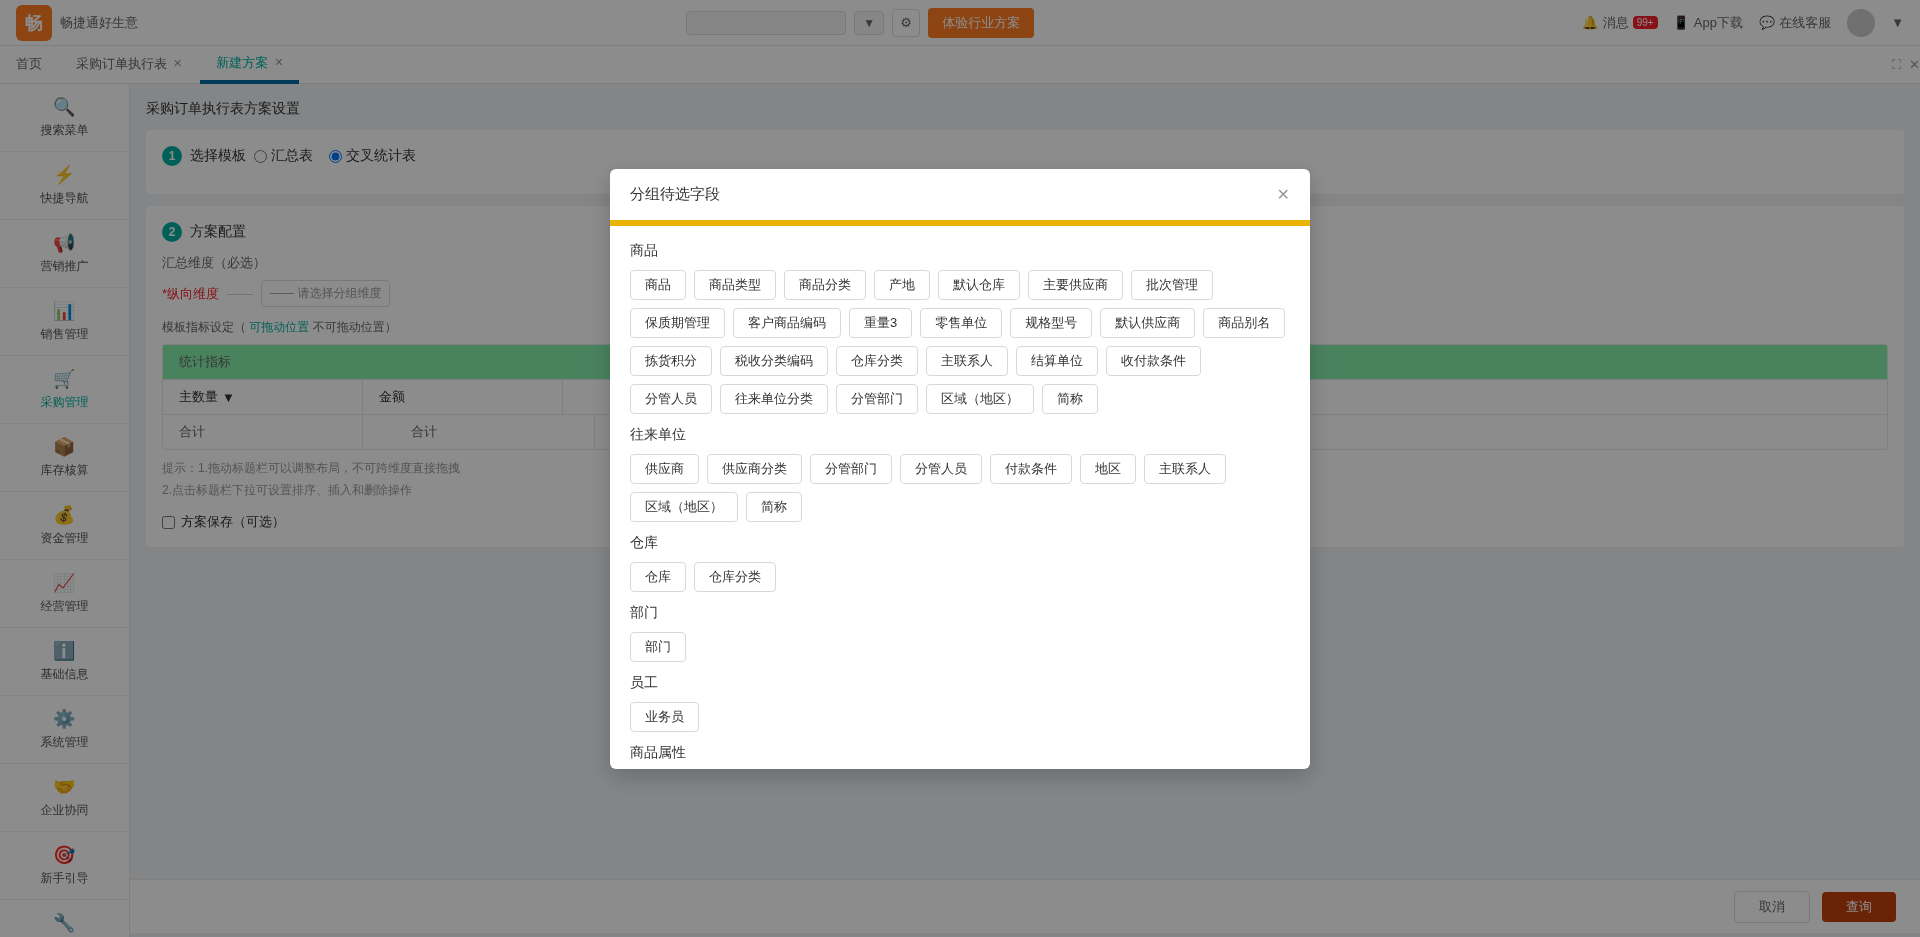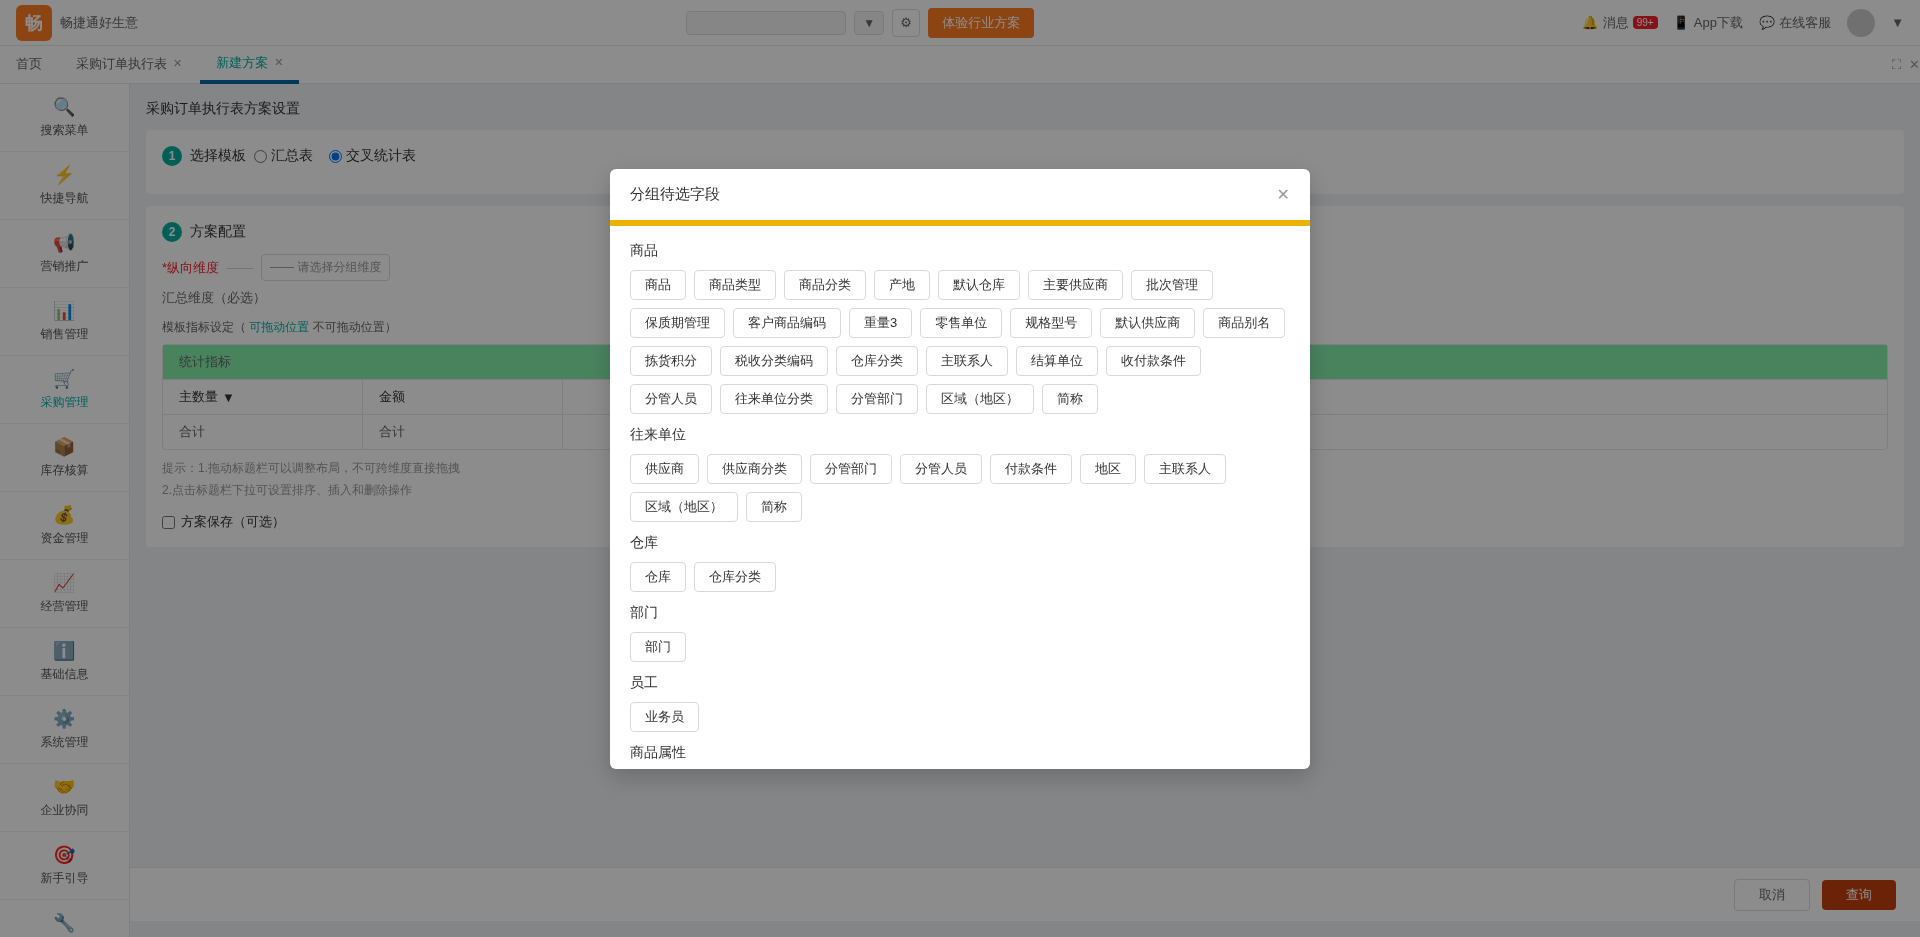--- a/index.html
+++ b/index.html
@@ -255,20 +255,21 @@
       padding: 8px 16px;
       font-size: 13px;
       color: #333;
       border-right: 1px solid #e8e8e8;
       display: flex;
       align-items: center;
       gap: 4px;
     }
     .table-data-row {
       display: flex;
+      gap: 32px;
     }
     .table-data-cell {
       padding: 8px 16px;
       font-size: 13px;
       color: #666;
       border-right: 1px solid #e8e8e8;
     }
     .hint-text {
       font-size: 12px;
       color: #999;
@@ -277,21 +278,21 @@
     }
     .checkbox-row {
       display: flex;
       align-items: center;
       gap: 6px;
       margin-top: 12px;
       font-size: 13px;
     }
     .bottom-bar {
       position: fixed;
-      bottom: 16px;
+      bottom: 4px;
       right: 0;
       left: 130px;
       height: 54px;
       background: #fff;
       border-top: 1px solid #e8e8e8;
       display: flex;
       align-items: center;
       justify-content: flex-end;
       padding: 0 24px;
       gap: 12px;
@@ -513,28 +514,28 @@
         </div>
       </div>
     </div>
 
     <div class="config-section">
       <div class="section-header">
         <div class="step-num">2</div>
         <span>方案配置</span>
       </div>
       <div class="config-row">
+        <span>汇总维度（必选）</span>
+      </div>
+      <div class="config-row">
         <span class="required">*纵向维度</span>
         <span style="color:#ccc;">——</span>
         <div class="config-select">
           <span>——  请选择分组维度</span>
         </div>
-      </div>
-      <div class="config-row">
-        <span>汇总维度（必选）</span>
       </div>
 
       <div style="margin-top:12px;font-size:12px;color:#666;">
         <span>模板指标设定（</span>
         <span style="color:#00b0a0;">可拖动位置</span>
         <span>  不可拖动位置）</span>
       </div>
 
       <div class="table-section">
         <div class="stat-header">

